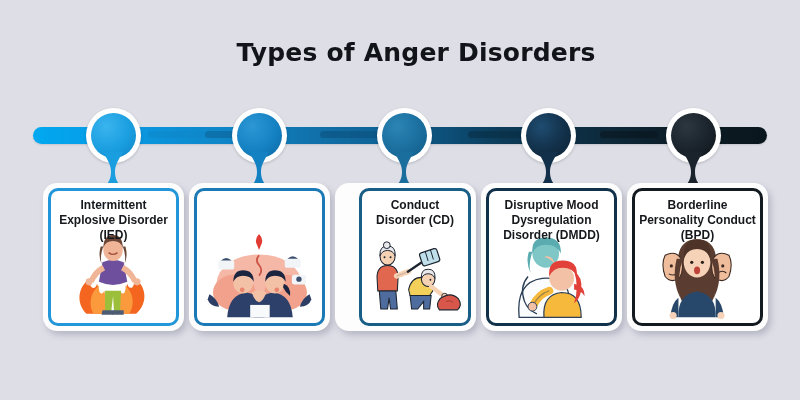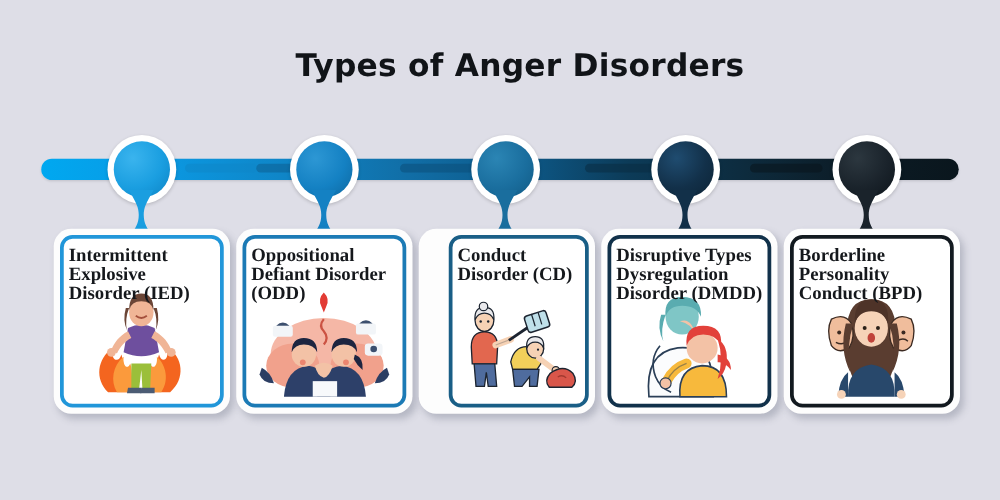--- a/index.html
+++ b/index.html
@@ -94,26 +94,26 @@
     border-radius: 10px;
     border-style: solid;
     border-width: 3px;
     background: #ffffff;
     overflow: hidden;
   }
   .card-title {
     position: relative;
     z-index: 3;
     padding: 7px 4px 0 4px;
-    text-align: left;
-    font-size: 15px;
+    text-align: center;
+    font-size: 12px;
     line-height: 15px;
     font-weight: 600;
     color: #15181c;
-    font-family: Liberation Serif, serif;
+    font-family: Liberation Sans, sans-serif;
   }
   .card-art {
     position: absolute;
     left: 0; bottom: 0;
     width: 100%; height: 100px;
     z-index: 1;
   }
   .card-art svg { display: block; width: 100%; height: 100%; }
 </style>
 </head>
@@ -207,21 +207,20 @@
           <path d="M59 20 q-4 10 -2 20 q-4 -9 -1 -20 Z" fill="#6b4536"></path>
           <path d="M81 20 q4 10 2 20 q4 -9 1 -20 Z" fill="#6b4536"></path>
           <path d="M65 27 q5 4 10 0" stroke="#a4503c" stroke-width="1.6" fill="none"></path>
         </svg>
       </div>
     </div>
   </div>
 
   <div class="card" style="left:189px;">
     <div class="card-inner" style="border-color:#1b7ab5;">
-      <div class="card-title">Oppositional Defiant Disorder (ODD)</div>
       <div class="card-art">
         <svg viewBox="0 0 141 100" aria-hidden="true">
 
           <ellipse cx="70" cy="62" rx="48" ry="33" fill="#f5b7a6"></ellipse>
           <ellipse cx="42" cy="72" rx="24" ry="20" fill="#f1a18c"></ellipse>
           <ellipse cx="100" cy="72" rx="24" ry="20" fill="#f1a18c"></ellipse>
 
           <path d="M70 6 q-6 6 -2 13 l2 5 l2 -5 q4 -7 -2 -13 Z" fill="#e23b34"></path>
 
           <rect x="24" y="36" width="18" height="10" rx="2" fill="#f2f5f8"></rect>
@@ -286,21 +285,21 @@
 
           <path d="M104 84 q14 -10 24 0 q6 9 -1 15 h-24 q-6 -7 1 -15 Z" fill="#d9564a" stroke="#1c2430" stroke-width="1.5"></path>
           <path d="M112 88 q5 -3 9 1" stroke="#a33a30" stroke-width="1.3" fill="none"></path>
         </svg>
       </div>
     </div>
   </div>
 
   <div class="card" style="left:481px;">
     <div class="card-inner" style="border-color:#11314a;">
-      <div class="card-title">Disruptive Types Dysregulation Disorder (DMDD)</div>
+      <div class="card-title">Disruptive Mood Dysregulation Disorder (DMDD)</div>
       <div class="card-art">
         <svg viewBox="0 0 141 100" aria-hidden="true">
 
           <path d="M34 100 q-4 -40 26 -44 q26 -2 30 18 l2 26 Z" fill="#fbfcfd" stroke="#2b3f57" stroke-width="1.5"></path>
           <ellipse cx="64" cy="28" rx="15" ry="16" fill="#7fc6c6"></ellipse>
           <path d="M62 32 q10 2 14 12 q-4 -16 -14 -12 Z" fill="#f3c2a6"></path>
           <path d="M49 28 q-2 -18 15 -18 q18 0 17 18 q-4 -10 -17 -10 q-12 0 -15 10 Z" fill="#5aacb0"></path>
           <path d="M49 26 q-5 14 -2 24 q-6 -12 -2 -24 Z" fill="#5aacb0"></path>
 
           <path d="M44 54 q-10 12 -4 28 q4 10 14 14" stroke="#2b3f57" stroke-width="1.5" fill="none"></path>

